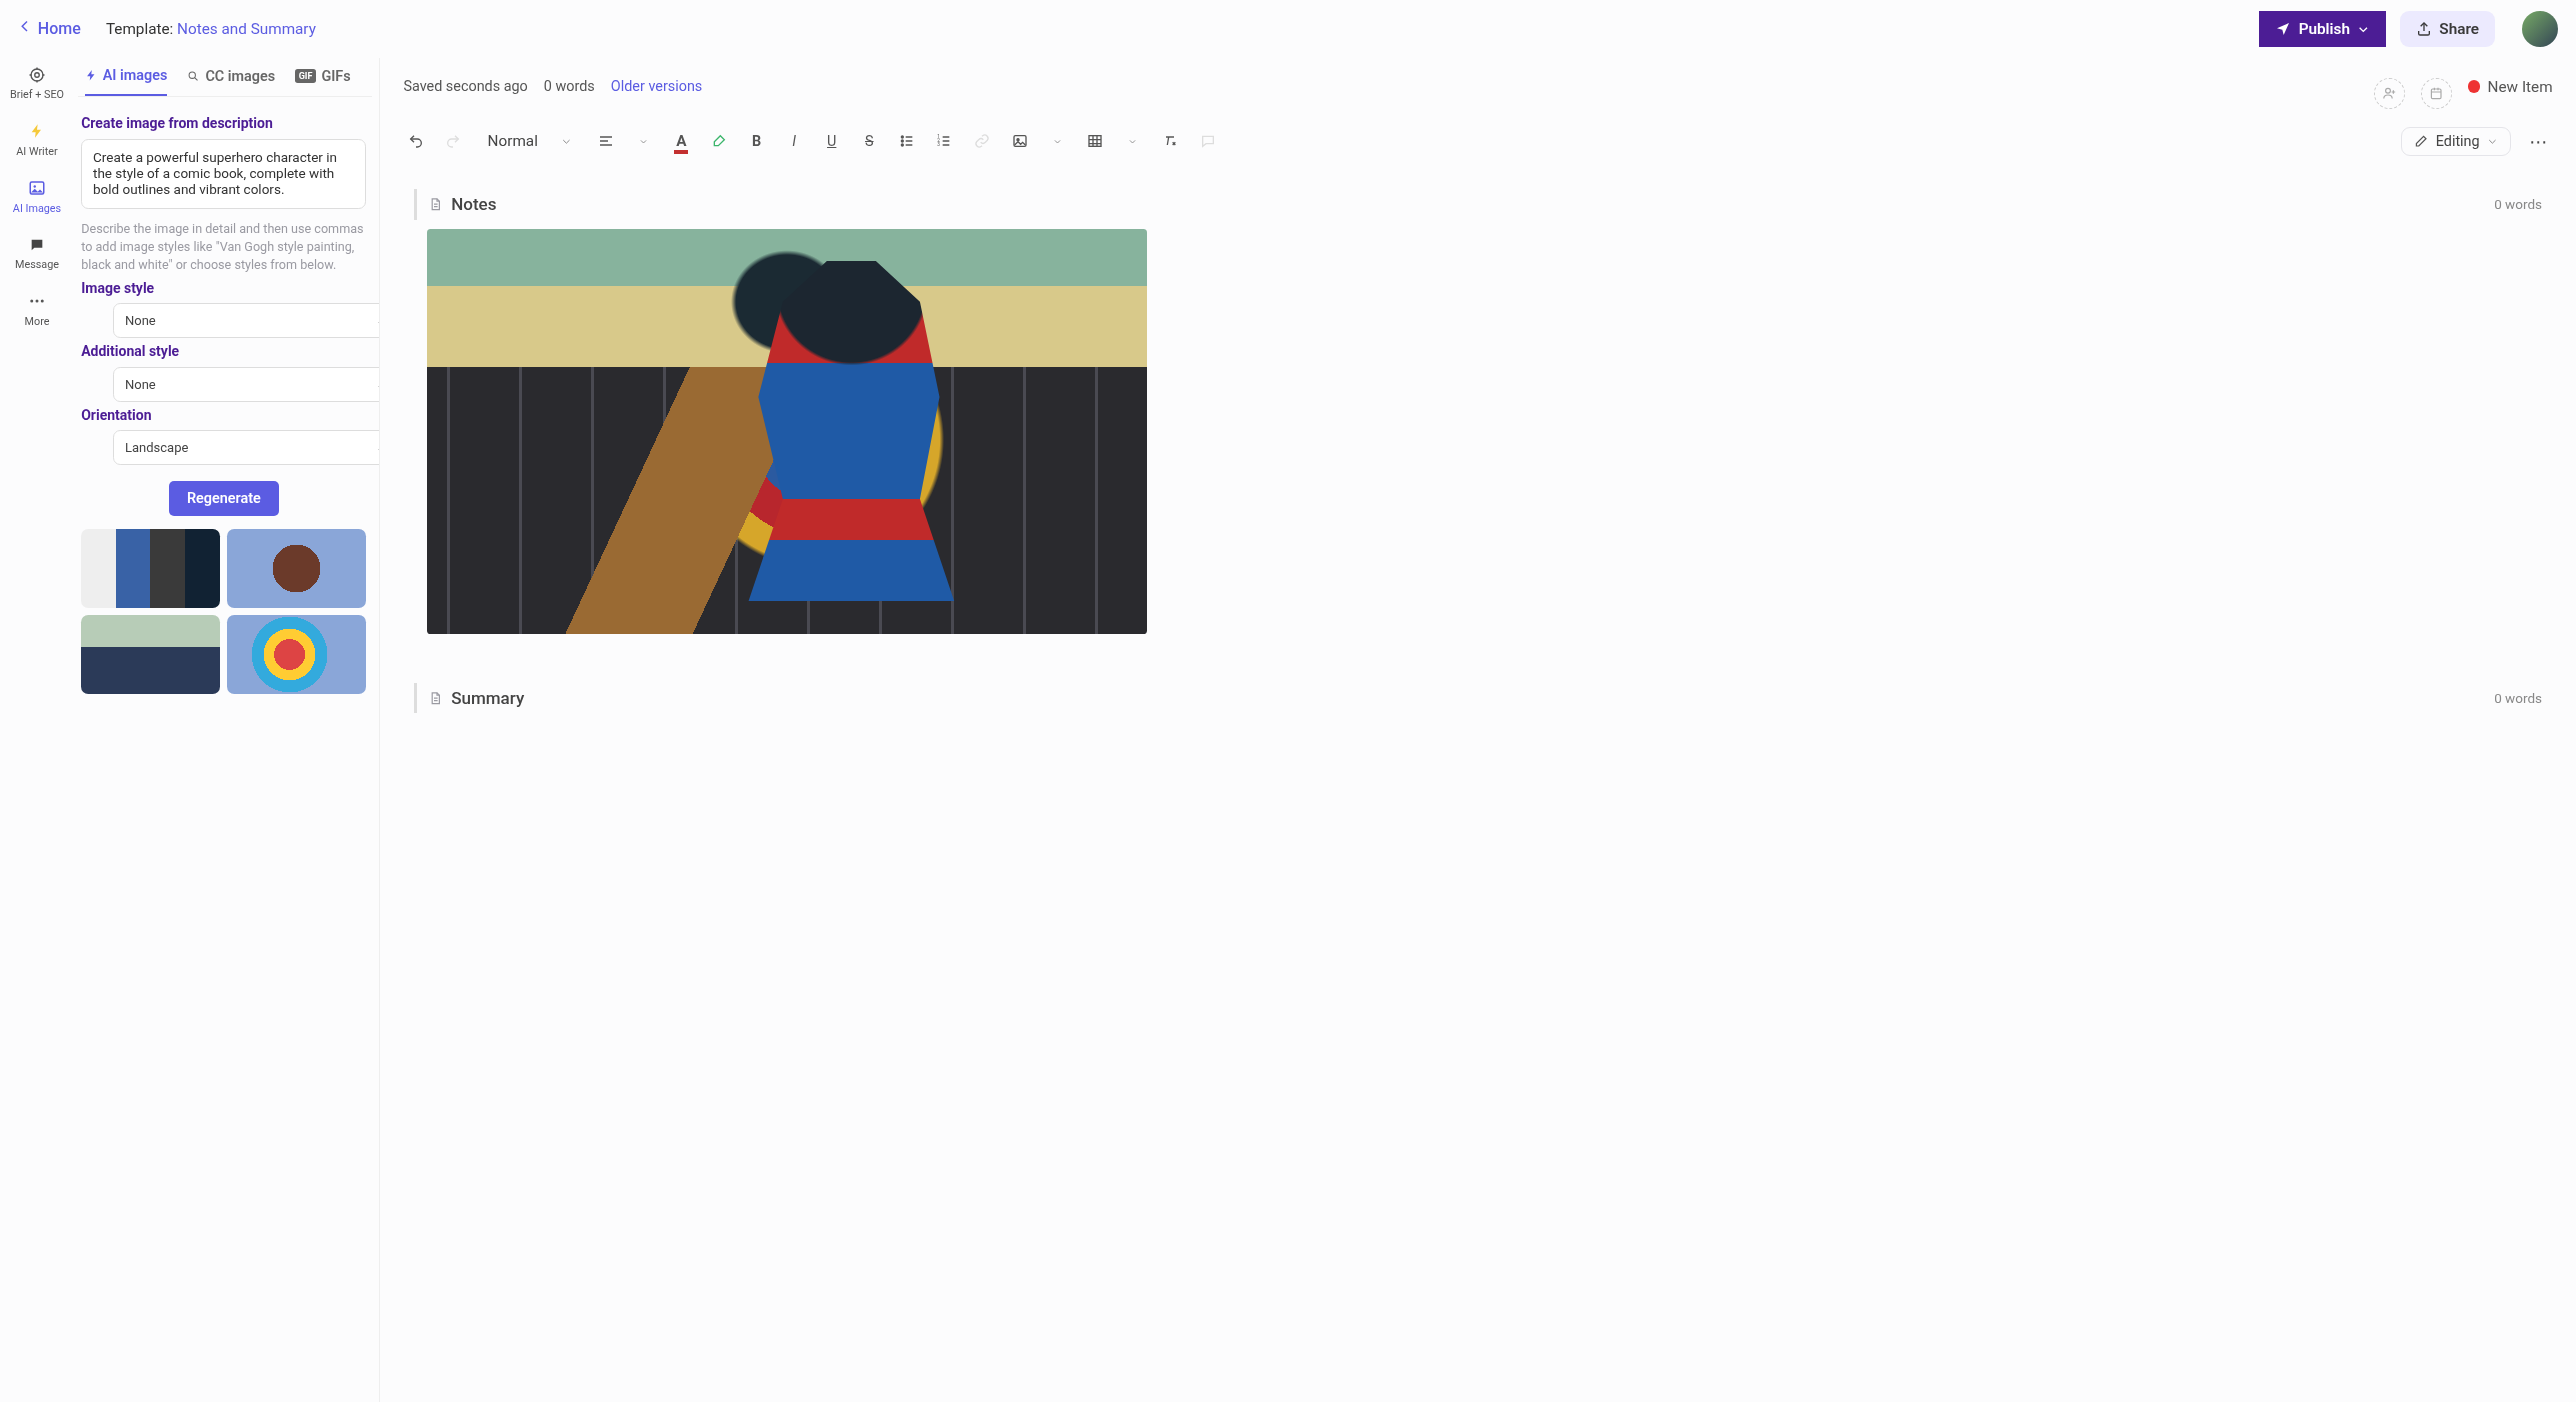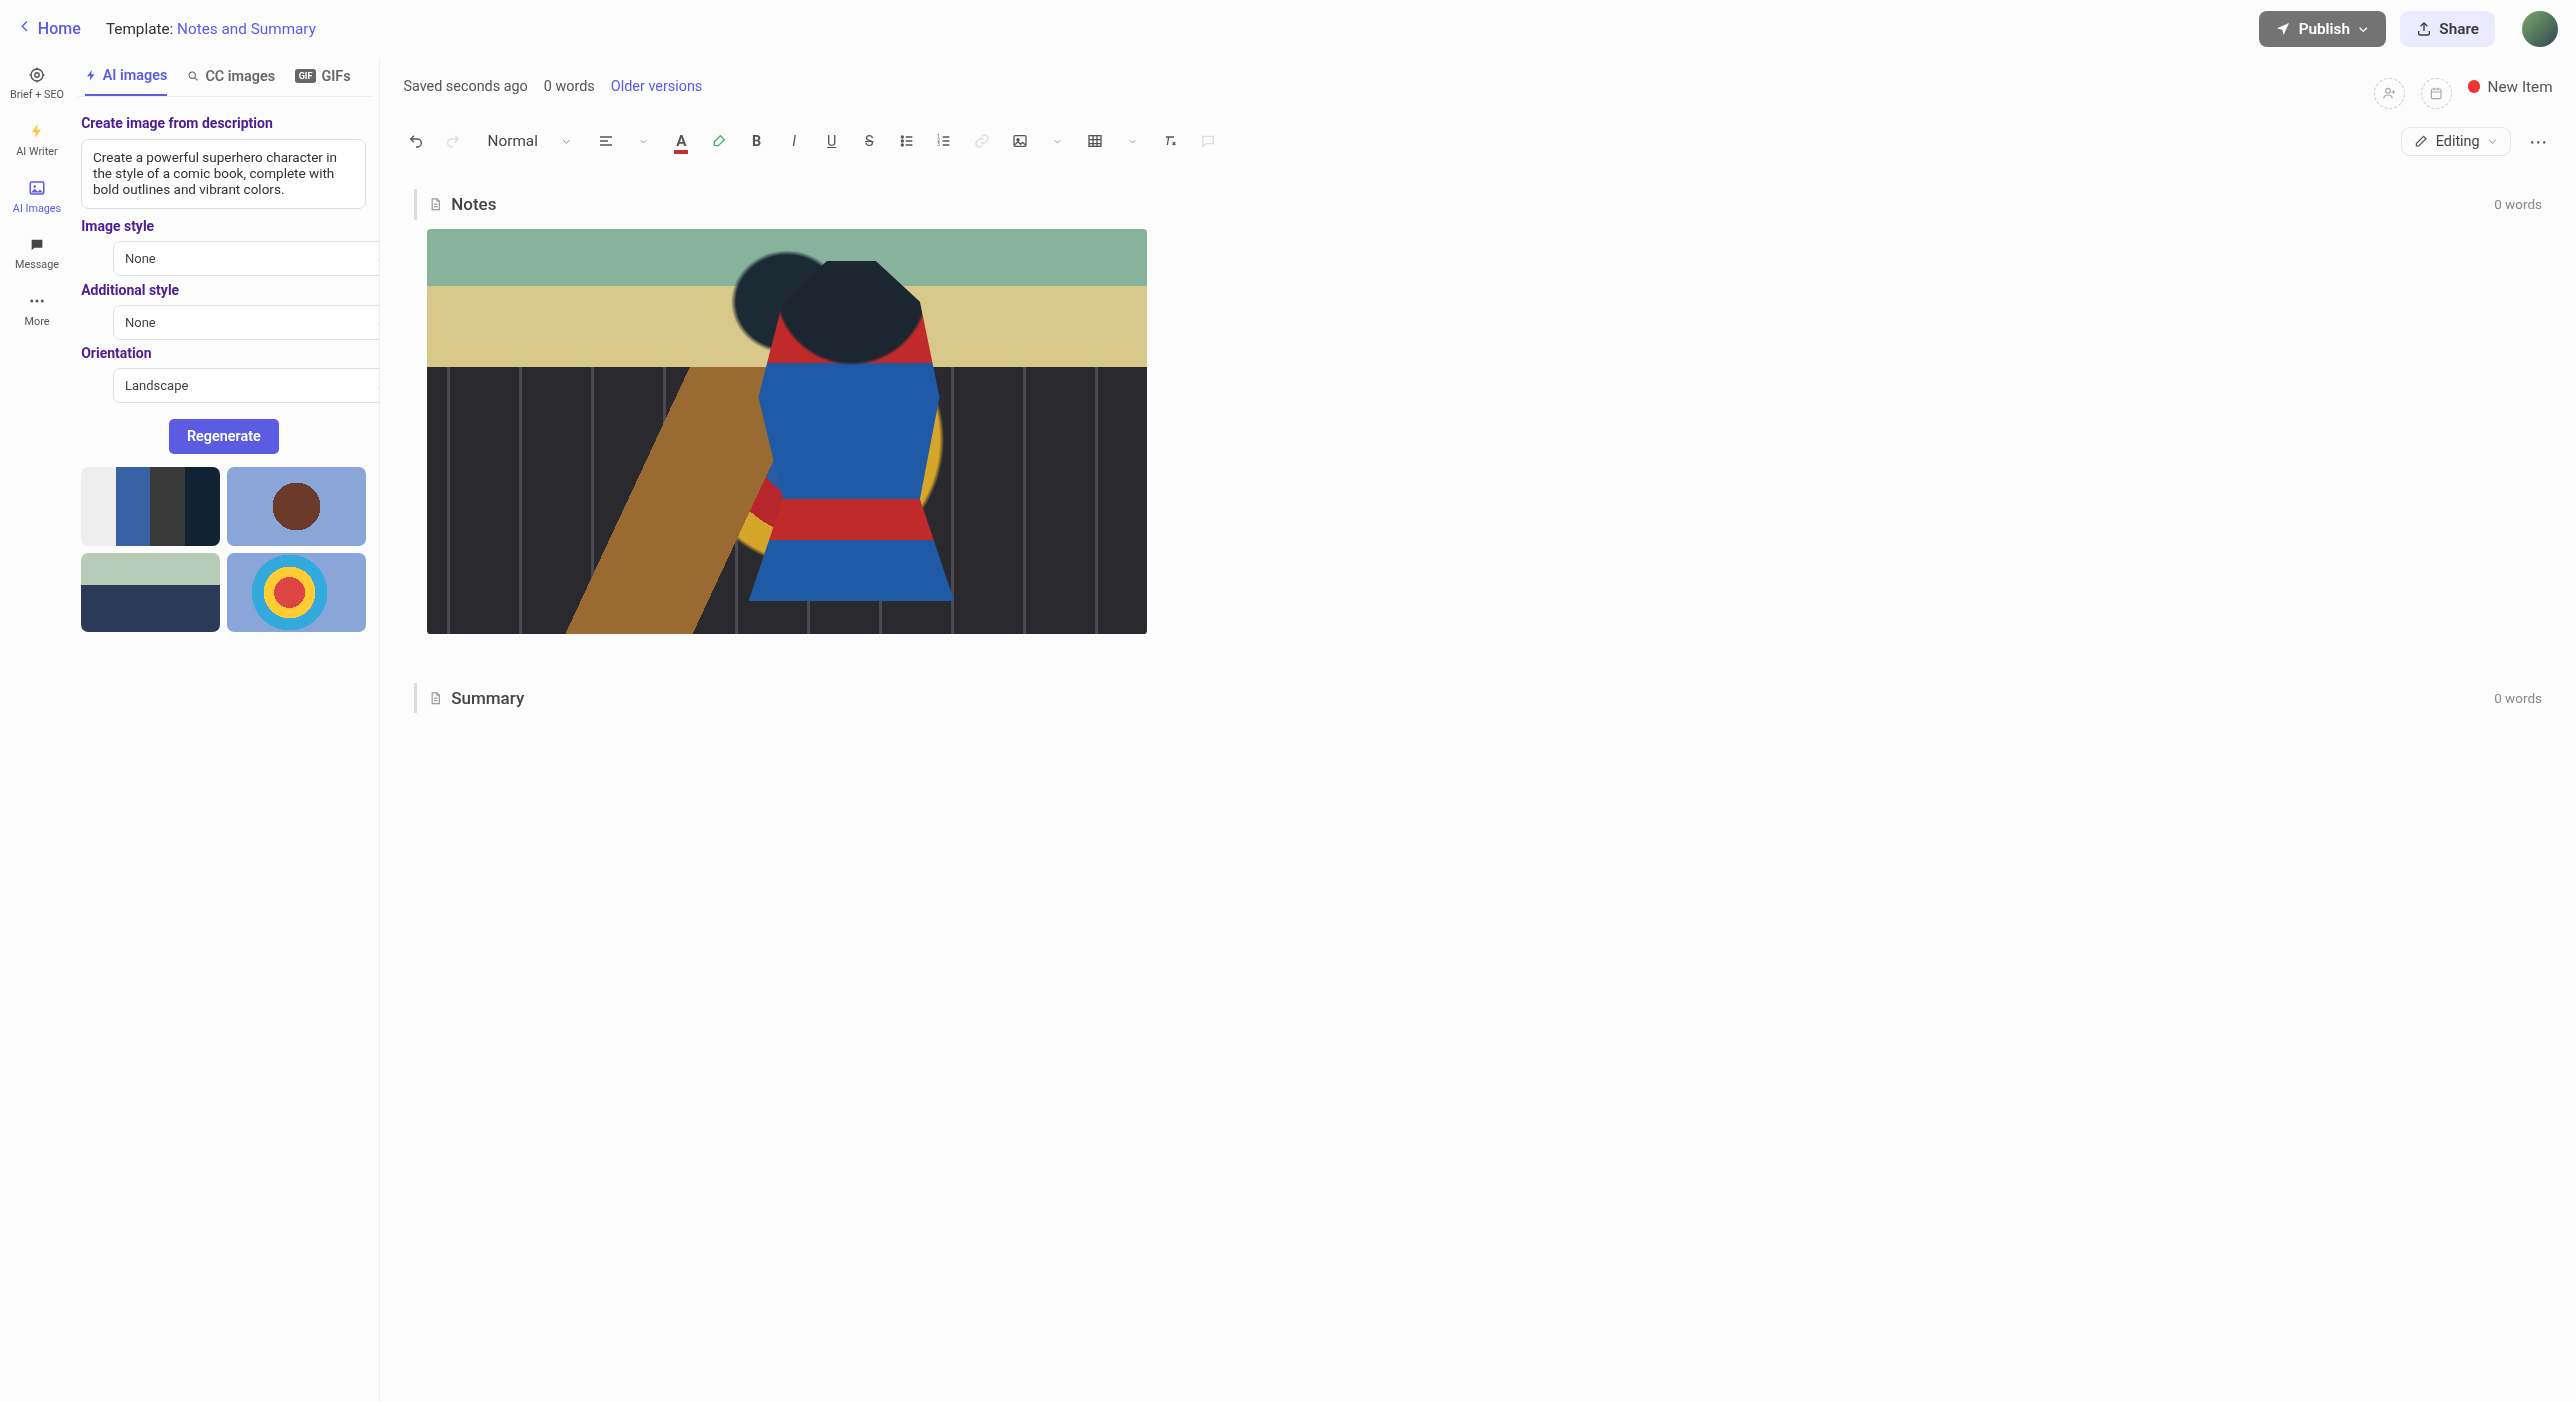--- a/index.html
+++ b/index.html
@@ -5,21 +5,21 @@
 * { box-sizing: border-box; margin: 0; padding: 0; font-family: -apple-system, BlinkMacSystemFont, "Segoe UI", Roboto, sans-serif; }
 body { background: #fcfcfd; color: #1a1a1a; }
 .app { display: flex; flex-direction: column; height: 100vh; }
 
 
 .topbar { display: flex; align-items: center; padding: 10.8px 18px; gap: 14.4px; }
 .home-link { display: flex; align-items: flex-start; gap: 5.4px; color: #5b5ce2; font-weight: 500; font-size: 16px; cursor: pointer; }
 .template-info { margin-left: 10.8px; font-size: 15.3px; color: #333; }
 .template-link { color: #5b5ce2; }
 .topbar-spacer { flex: 1; }
-.publish-btn { display: flex; align-items: center; gap: 7.2px; background: #737373; color: #fff; padding: 9px 16px; border-radius: 8px; font-weight: 600; font-size: 15.3px; border: none; cursor: pointer; }
+.publish-btn { display: flex; align-items: center; gap: 7.2px; background: #4c1d95; color: #fff; padding: 9px 16px; border-radius: 0; font-weight: 600; font-size: 15.3px; border: none; cursor: pointer; }
 .share-btn { display: flex; align-items: center; gap: 7.2px; background: #eceafe; color: #3a3a3a; padding: 9px 16px; border-radius: 9px; font-weight: 600; font-size: 15.3px; border: none; cursor: pointer; }
 .avatar { width: 36px; height: 36px; border-radius: 50%; background: linear-gradient(135deg,#7a6,#345); margin-left: 12.6px; }
 
 
 .main-row { display: flex; flex: 1; min-height: 0; }
 
 
 .rail { width: 74px; display: flex; flex-direction: column; align-items: center; padding-top: 7.2px; gap: 20px; }
 .rail-item { display: flex; flex-direction: column; align-items: center; gap: 3.6px; font-size: 10.8px; color: #555; cursor: pointer; }
 .rail-item.active { color: #5b5ce2; }
@@ -198,20 +198,21 @@
       </div>
       <div class="ptab">
         <span class="gif-badge">GIF</span>
         <span>GIFs</span>
       </div>
     </div>
 
     <div class="panel-body">
       <div class="field-label">Create image from description</div>
       <textarea class="textbox" style="">Create a powerful superhero character in the style of a comic book, complete with bold outlines and vibrant colors.</textarea>
+      <div class="hint">Describe the image in detail and then use commas to add image styles like "Van Gogh style painting, black and white" or choose styles from below.</div>
 
       <div class="field-label">Image style</div>
       <div class="select">
         <span>None</span>
         <span class="chev">⌄</span>
       </div>
 
       <div class="field-label">Additional style</div>
       <div class="select">
         <span>None</span>

